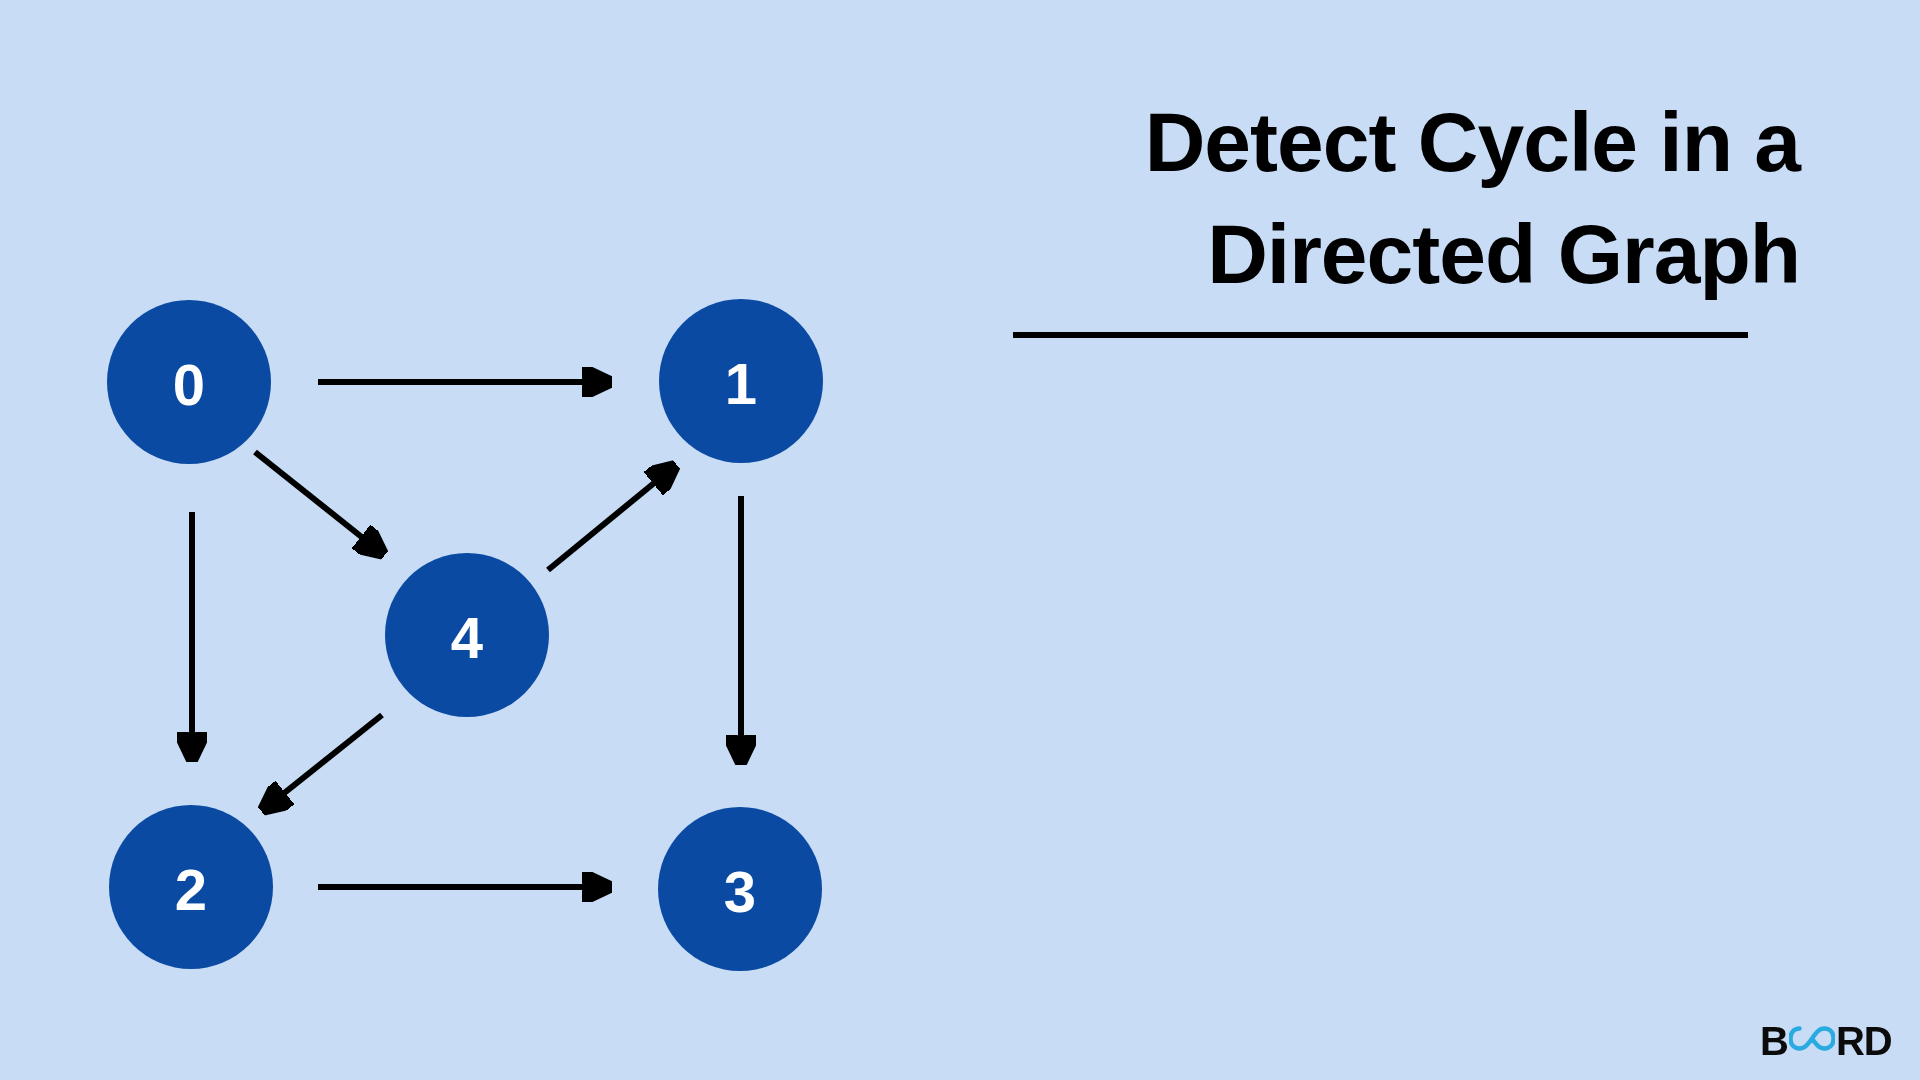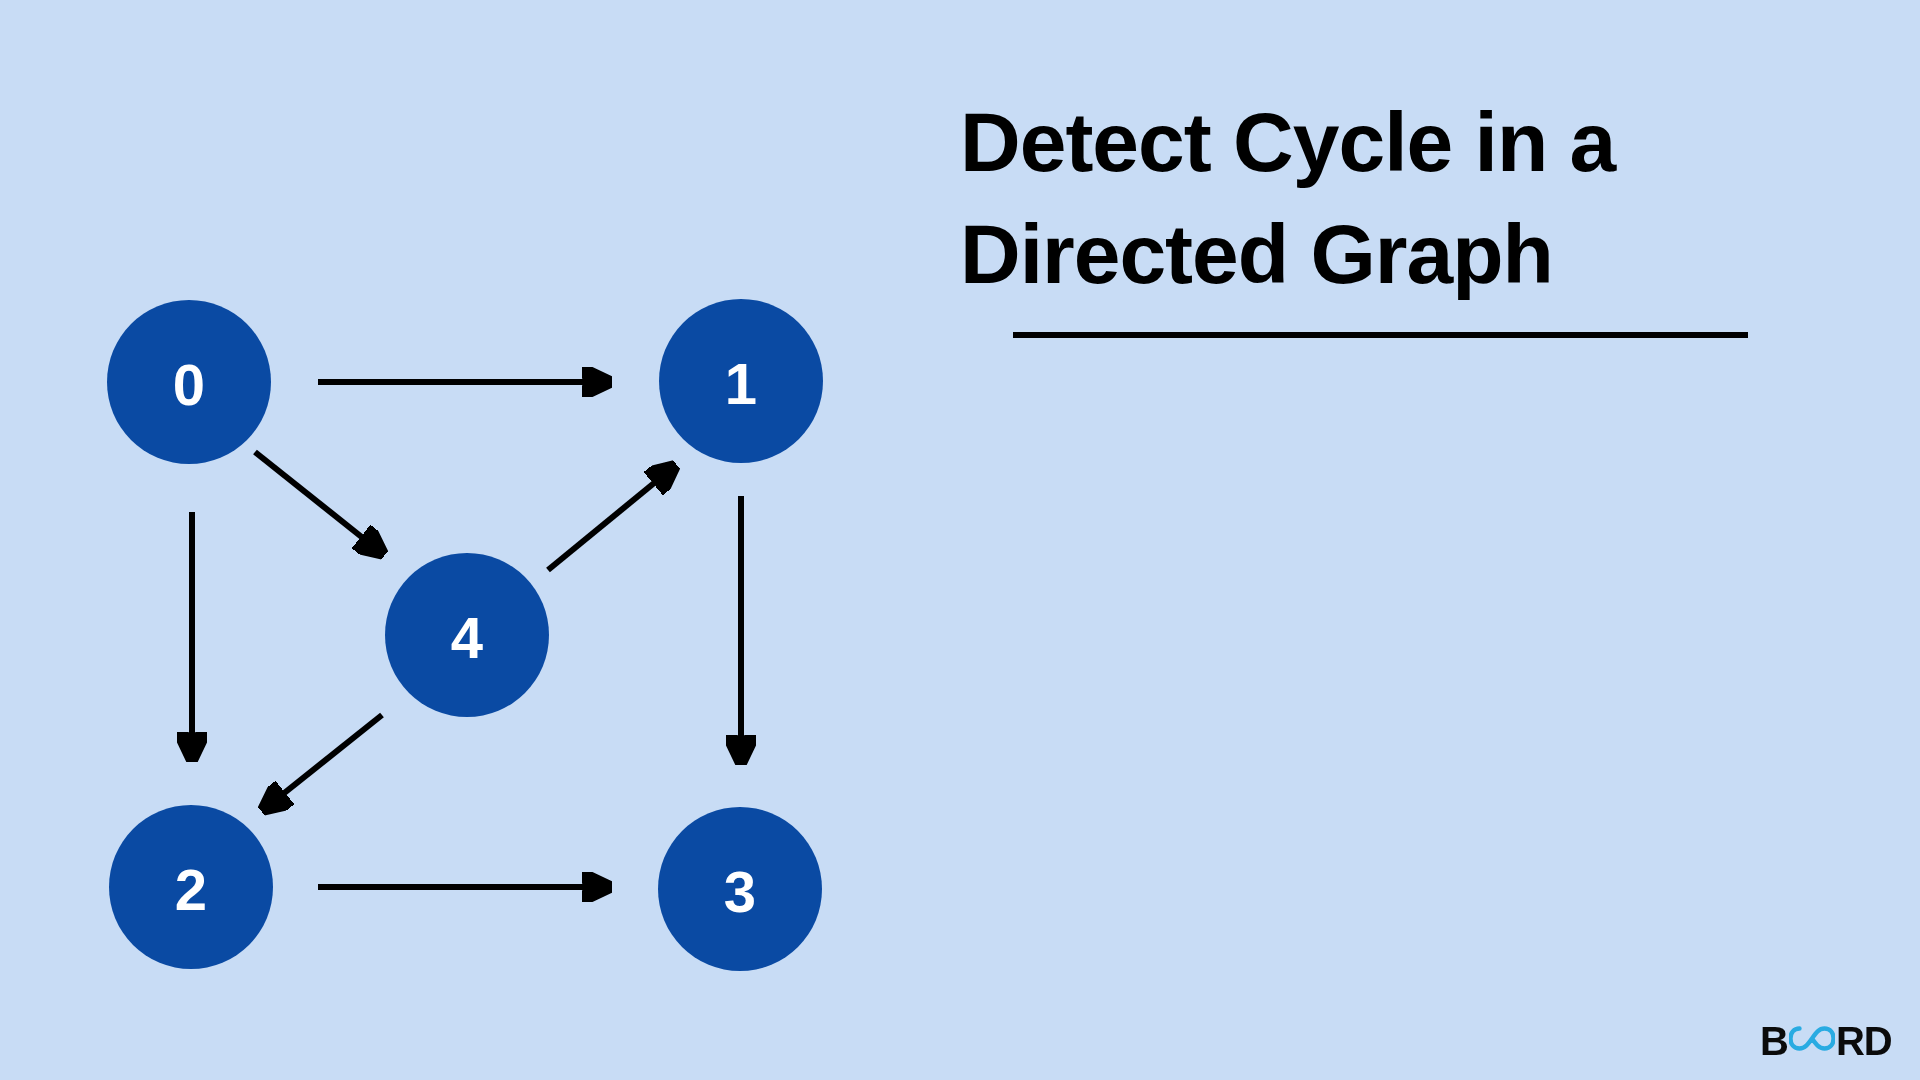--- a/index.html
+++ b/index.html
@@ -47,21 +47,21 @@
     stroke: #000000;
     stroke-width: 2;
     stroke-linejoin: round;
   }
   
   #title-block {
     position: absolute;
     left: 960px;
     top: 86px;
     width: 840px;
-    text-align: left;
+    text-align: right;
   }
   #page-title {
     margin: 0;
     color: #000000;
     font-family: "Liberation Sans", sans-serif;
     font-weight: bold;
     font-size: 84px;
     line-height: 112px;
     letter-spacing: -1px;
     white-space: pre-line;

